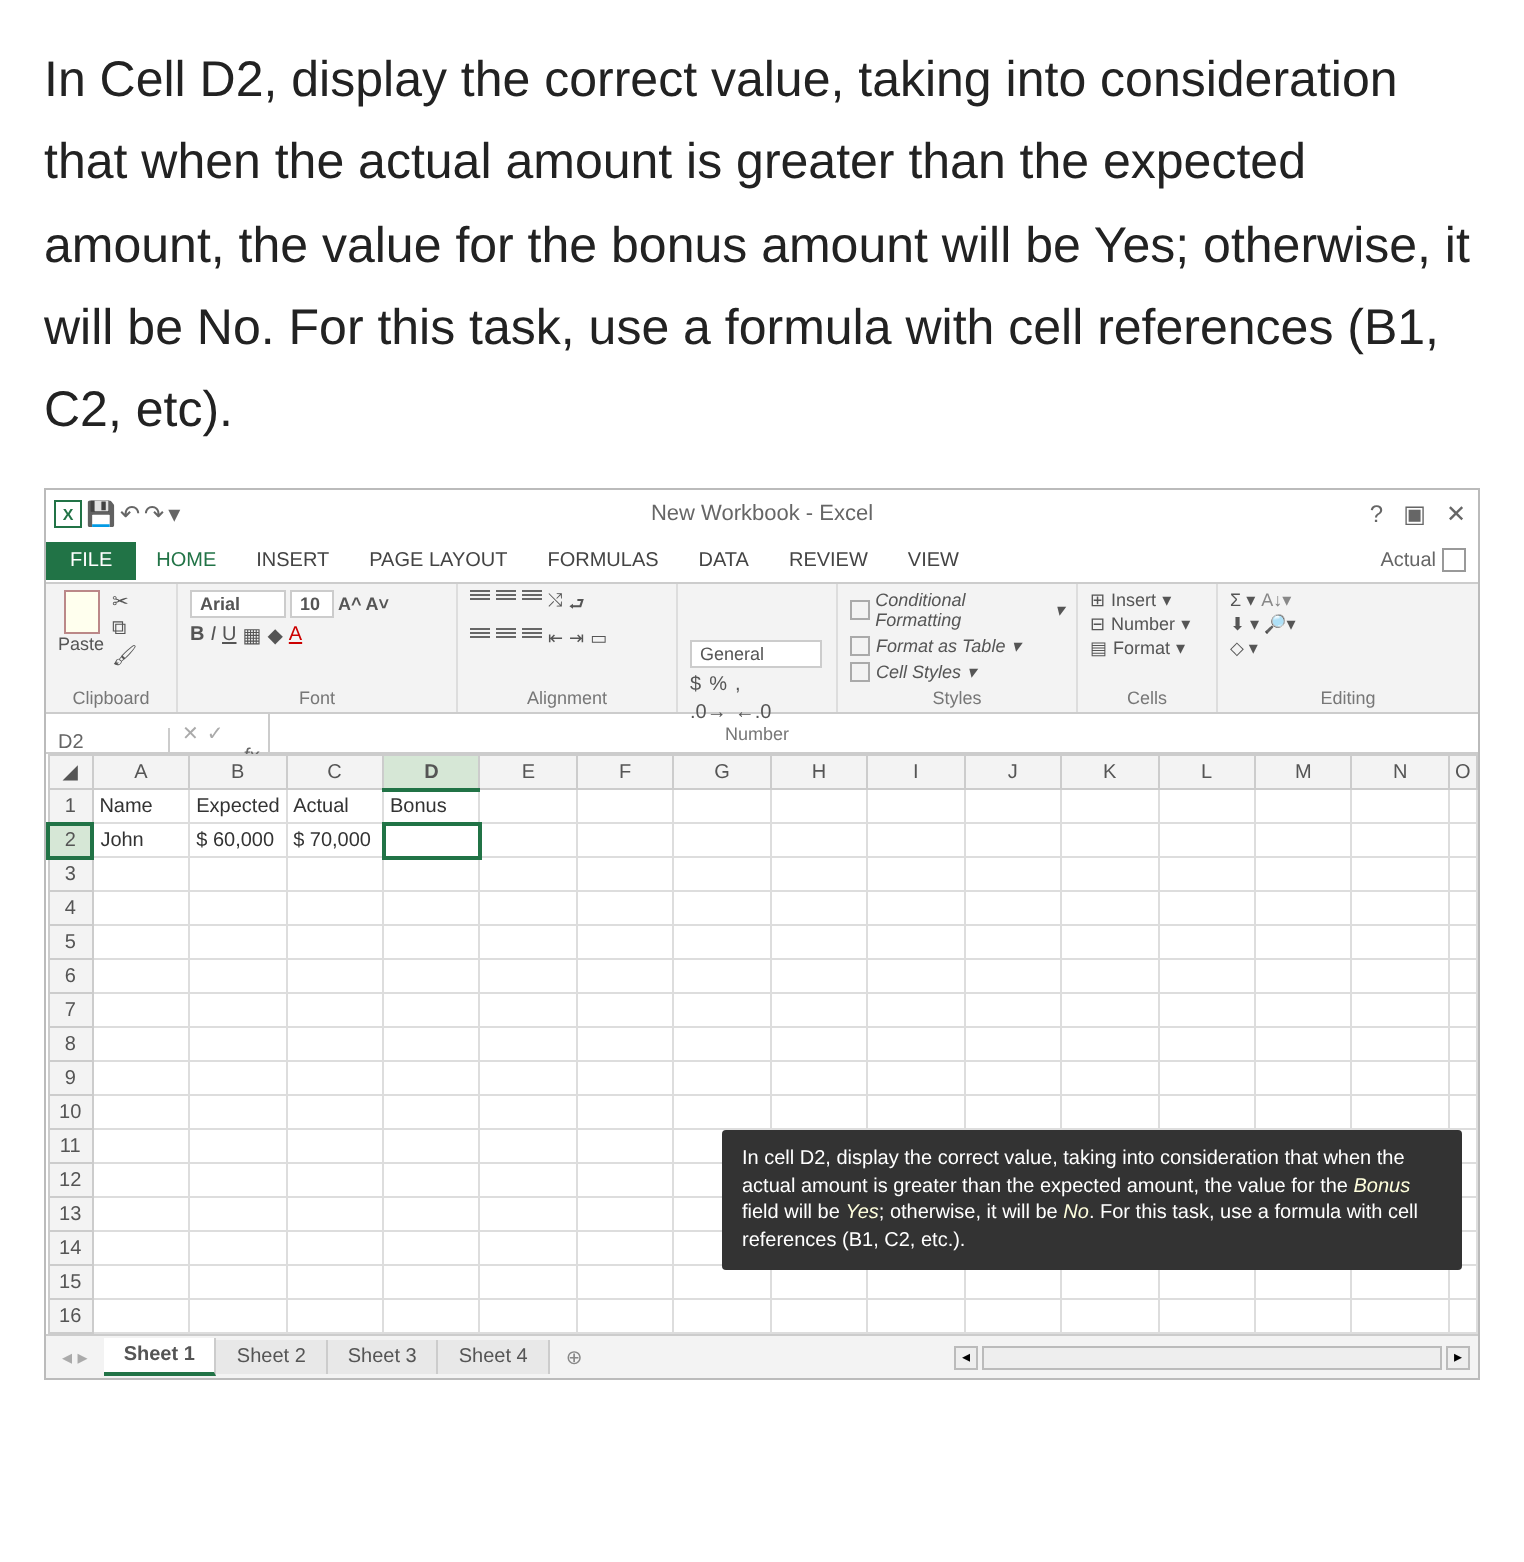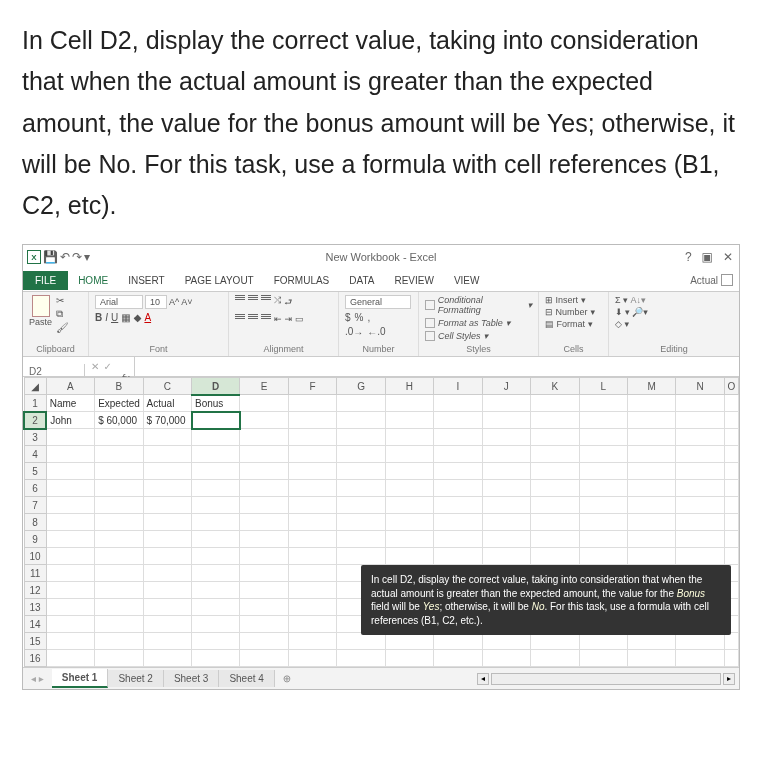--- a/index.html
+++ b/index.html
@@ -18,31 +18,31 @@
 .ribbon-tab.active { color: #217346; }
 .connect { margin-left: auto; margin-right: 6px; color: #666; display: flex; align-items: center; gap: 3px; }
 .connect .sq { width: 12px; height: 12px; border: 1px solid #999; }
 .ribbon { display: flex; background: #f3f3f3; border-top: 1px solid #ccc; border-bottom: 1px solid #ccc; height: 66px; font-size: 9px; color: #555; }
 .group { border-right: 1px solid #ddd; padding: 3px 6px 2px; display: flex; flex-direction: column; justify-content: space-between; }
 .group-label { text-align: center; color: #777; font-size: 9px; }
 .group-body { display: flex; align-items: flex-start; gap: 4px; flex: 1; }
 .paste { display: flex; flex-direction: column; align-items: center; }
 .paste .clip { width: 18px; height: 22px; border: 1px solid #b88; background: #ffe; }
 .mini-stack { display: flex; flex-direction: column; gap: 2px; font-size: 10px; }
-.font-row { display: flex; gap: 2px; align-items: center; }
+.font-row { display: flex; gap: 2px; align-items: center; font-weight: bold; }
 .font-name { border: 1px solid #ccc; background: #fff; padding: 1px 4px; width: 48px; }
 .font-size { border: 1px solid #ccc; background: #fff; padding: 1px 4px; width: 22px; }
 .biubox { display: flex; gap: 3px; }
 .biubox span { font-size: 10px; }
 .align-body { display: flex; flex-direction: column; gap: 3px; }
 .align-row { display: flex; gap: 3px; }
 .abar { width: 10px; height: 8px; display: flex; flex-direction: column; gap: 1px; }
 .abar i { height: 1px; background: #666; display: block; }
 .num-body { display: flex; flex-direction: column; gap: 3px; }
-.num-sel { border: 1px solid #ccc; background: #fff; padding: 1px 4px; width: 66px; }
+.num-sel { border: 1px solid #ccc; background: #fff; padding: 1px 4px; width: 66px; margin-top: 25px; }
 .num-row { display: flex; gap: 4px; font-size: 10px; }
 .styles-body { display: flex; flex-direction: column; gap: 3px; font-size: 9px; font-style: italic; }
 .styles-body div { display: flex; gap: 3px; align-items: center; }
 .styles-body .sq { width: 10px; height: 10px; border: 1px solid #aaa; }
 .cells-body, .edit-body { display: flex; flex-direction: column; gap: 2px; font-size: 9px; }
 .cells-body div, .edit-body div { display: flex; gap: 3px; align-items: center; }
 .namebox-row { display: flex; height: 20px; border-bottom: 1px solid #ccc; font-size: 10px; align-items: center; background: #fff; }
 .namebox { width: 62px; border-right: 1px solid #ccc; padding: 2px 6px; color: #666; margin-top: 10px; }
 .fx-btns { padding: 0 6px; color: #aaa; display: flex; gap: 4px; }
 .fx { padding: 0 4px; font-style: italic; color: #666; margin-top: 24px; }

